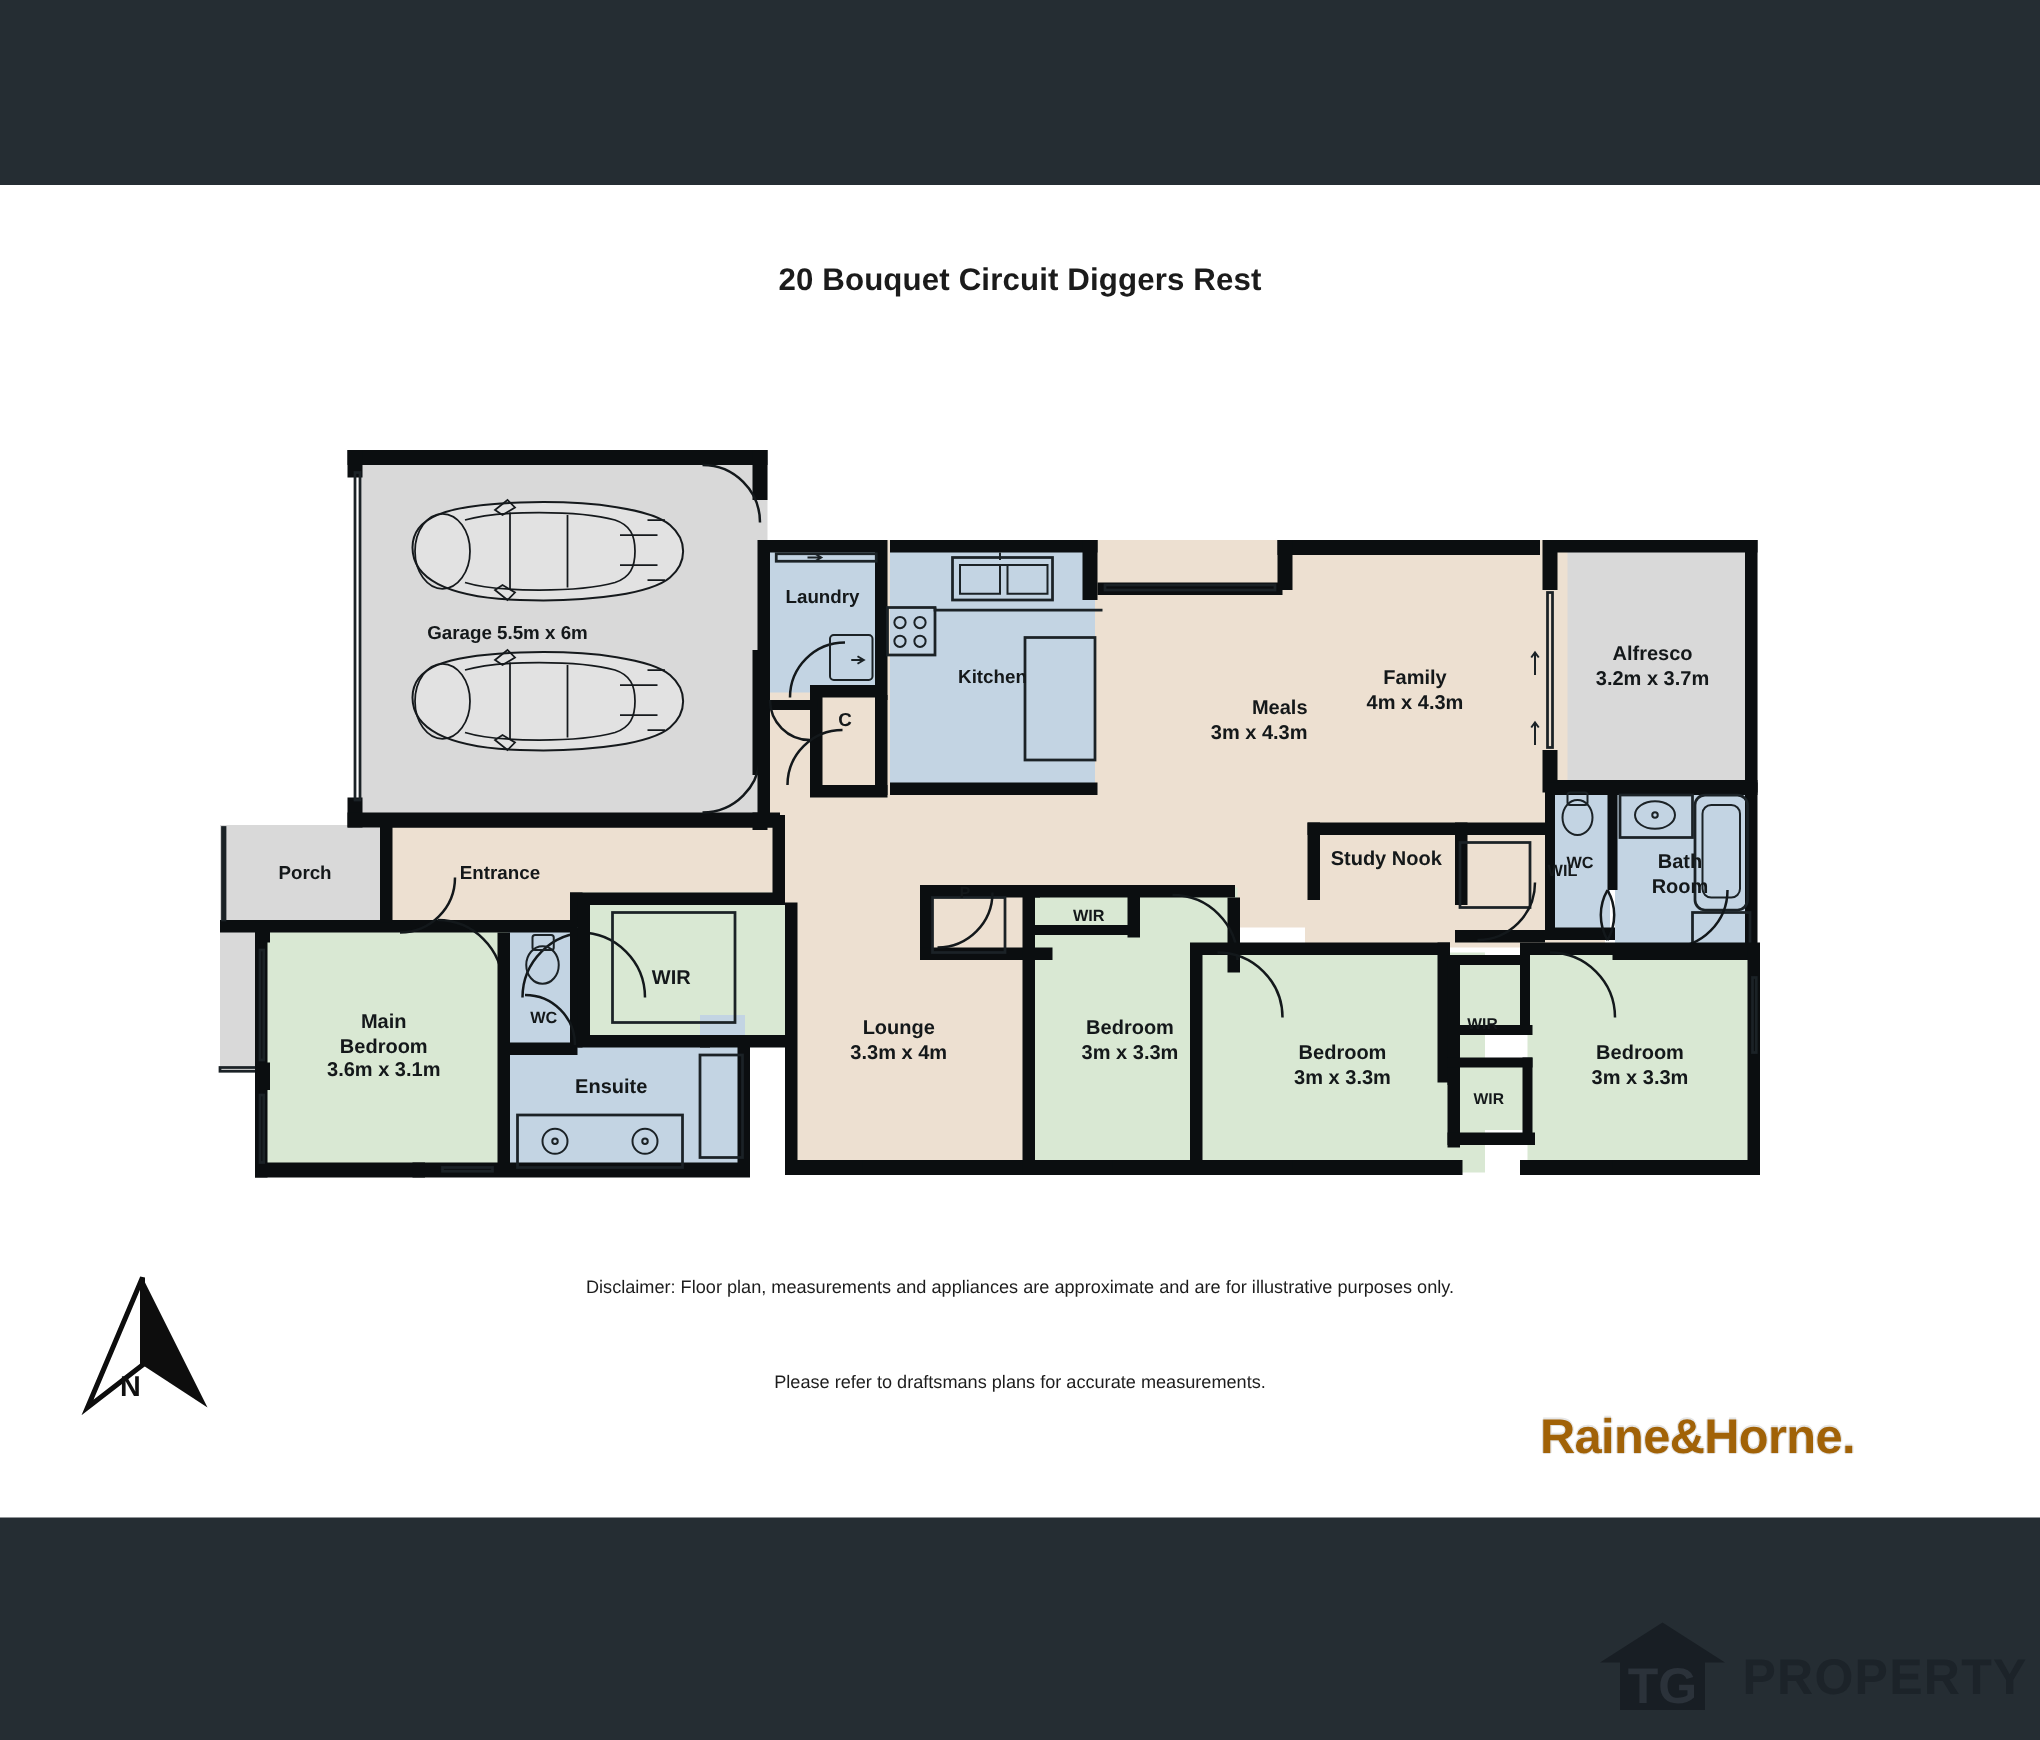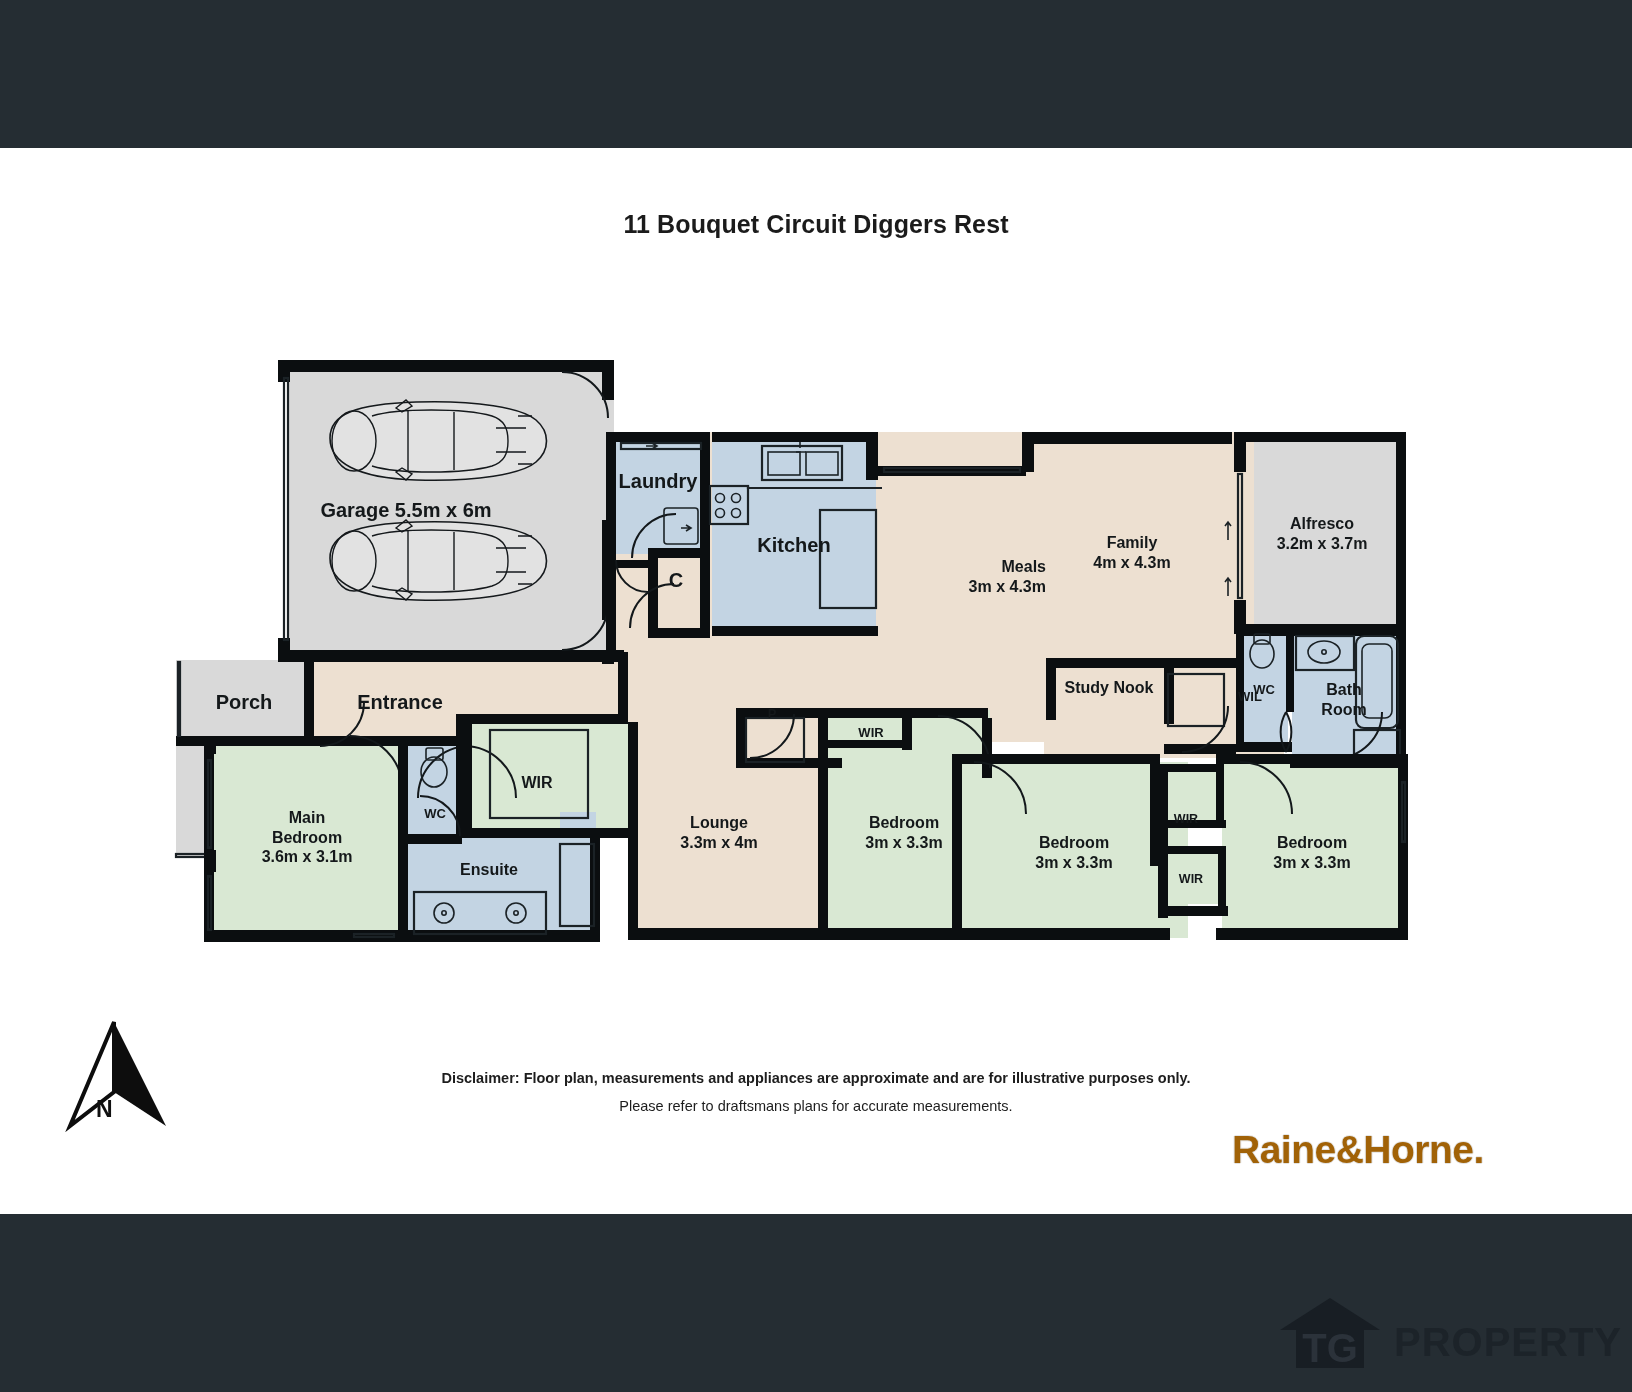--- a/index.html
+++ b/index.html
@@ -44,34 +44,34 @@
   
   .lbl {
     position: absolute;
     text-align: center;
     color: #14181a;
     font-weight: bold;
     line-height: 1.22;
     white-space: pre-line;
     pointer-events: none;
   }
-  .lbl.s15 { font-size: 20px; }
+  .lbl.s15 { font-size: 15px; }
   .lbl.s14 { font-size: 16px; }
   .lbl.s13 { font-size: 13px; }
   .lbl.s12 { font-size: 12.5px; }
 
   
   .disc {
     position: absolute;
     left: 0; width: 1632px;
     text-align: center;
     color: #1d1d1d;
     font-size: 14.5px;
   }
-  #disc1 { top: 1070px; font-weight: bold; }
+  #disc1 { top: 1022px; }
   #disc2 { top: 1098px; }
 
   
   #compass { position: absolute; left: 62px; top: 1018px; width: 110px; height: 120px; }
   #compass-n {
     position: absolute; left: 96px; top: 1096px;
     font-size: 23px; font-weight: bold; color: #101010;
   }
 
   
@@ -101,21 +101,21 @@
   }
 </style>
 </head>
 <body>
 
 <div id="page">
 
   <div class="bar" id="bar-top"></div>
   <div class="bar" id="bar-bottom"></div>
 
-  <div id="title">11 Bouquet Circuit Diggers Rest</div>
+  <div id="title">20 Bouquet Circuit Diggers Rest</div>
 
   <svg id="plan" viewBox="0 0 1632 1392">
     <defs>
       <style>
         .wall  { fill:#0b0e10; }
         .thin  { fill:none; stroke:#1b2226; stroke-width:2.2; }
         .thin15{ fill:none; stroke:#1b2226; stroke-width:1.6; }
         .door  { fill:none; stroke:#13181b; stroke-width:2; }
         .fLiv  { fill:#ede0d1; }
         .fBed  { fill:#d9e8d3; }

